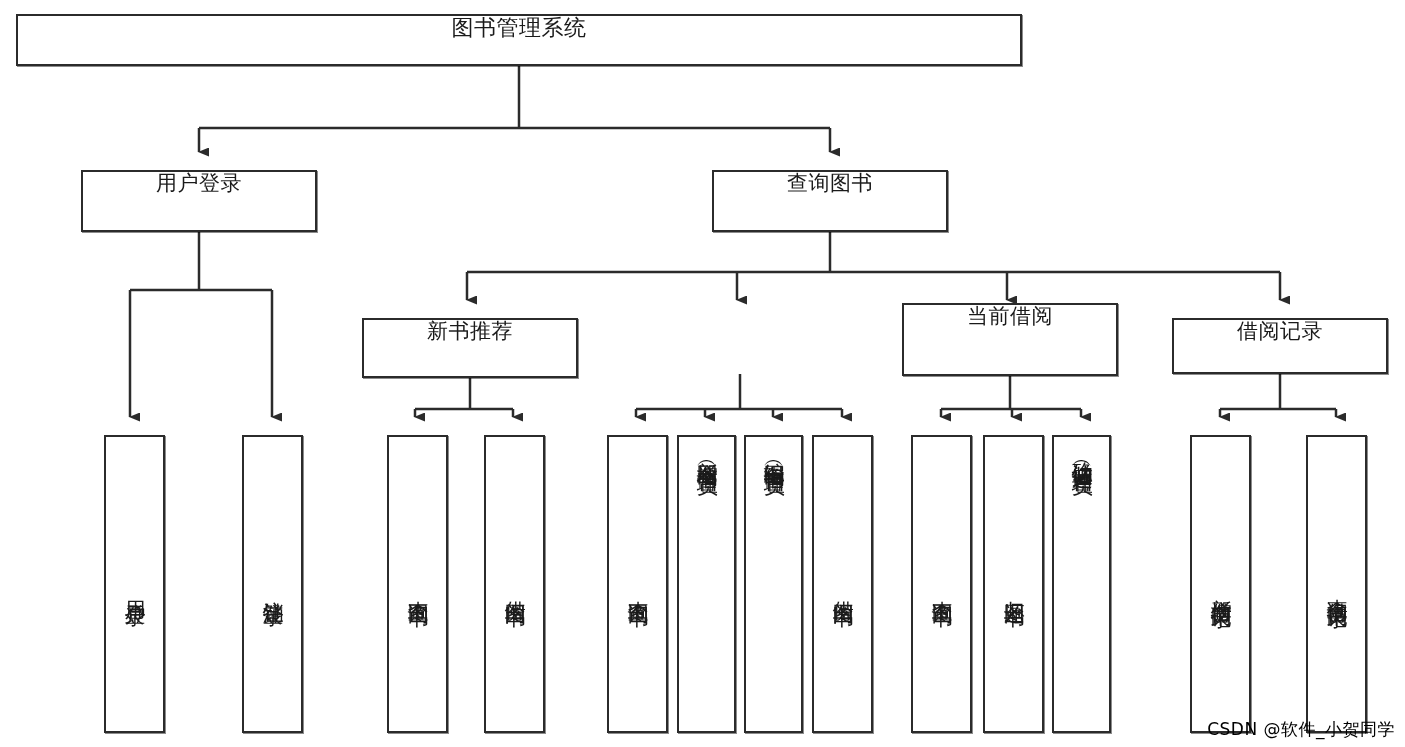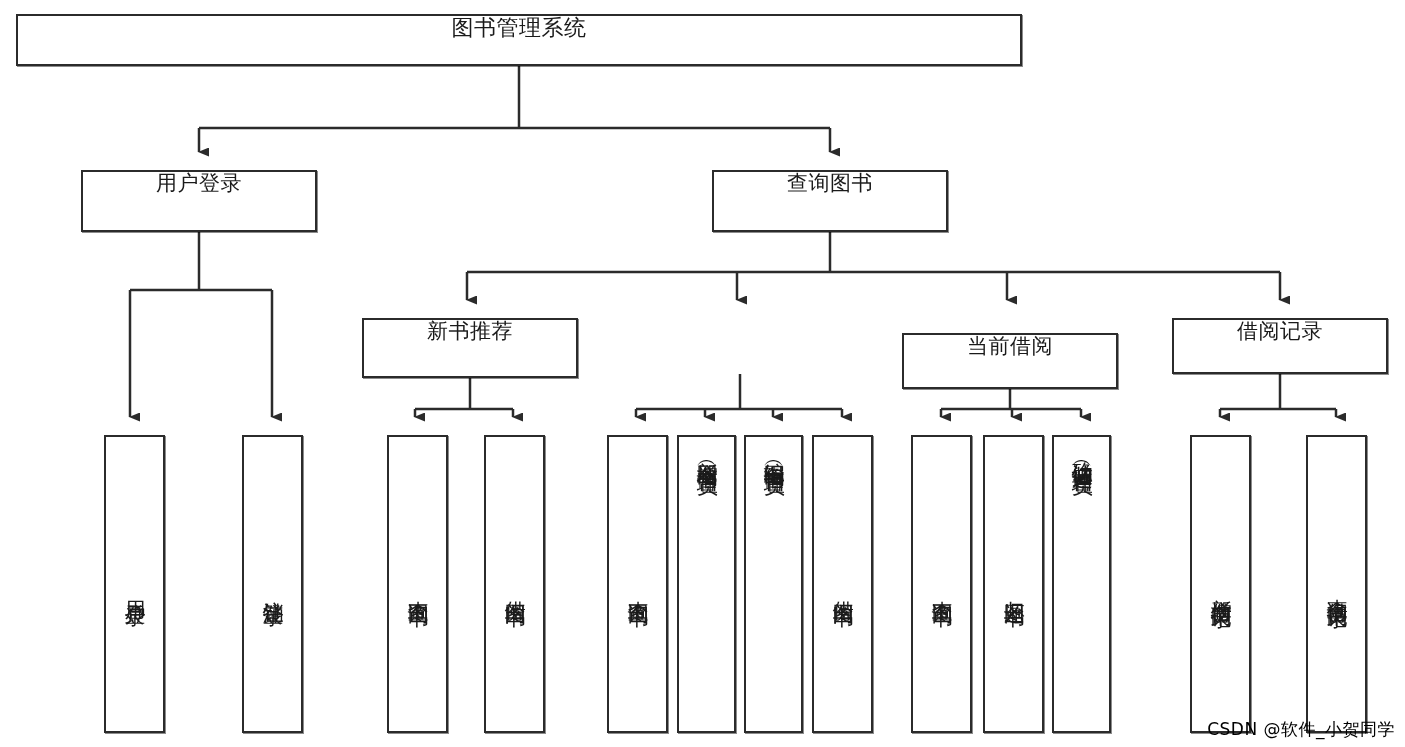--- a/index.html
+++ b/index.html
@@ -136,21 +136,21 @@
   <div class="node horiz" style="left:81px;top:170px;width:236px;height:62px;">
     <span>用户登录</span>
   </div>
   <div class="node horiz" style="left:712px;top:170px;width:236px;height:62px;">
     <span>查询图书</span>
   </div>
 
   <div class="node horiz" style="left:362px;top:318px;width:216px;height:60px;">
     <span>新书推荐</span>
   </div>
-  <div class="node horiz" style="left:902px;top:333px;width:216px;height:56px;">
+  <div class="node horiz" style="left:902px;top:303px;width:216px;height:73px;">
     <span>当前借阅</span>
   </div>
   <div class="node horiz" style="left:1172px;top:318px;width:216px;height:56px;">
     <span>借阅记录</span>
   </div>
 
   <div class="node leaf" style="left:104px;top:435px;width:61px;height:298px;">
     <span class="vtext centered">用户登录</span>
   </div>
   <div class="node leaf" style="left:242px;top:435px;width:61px;height:298px;">

